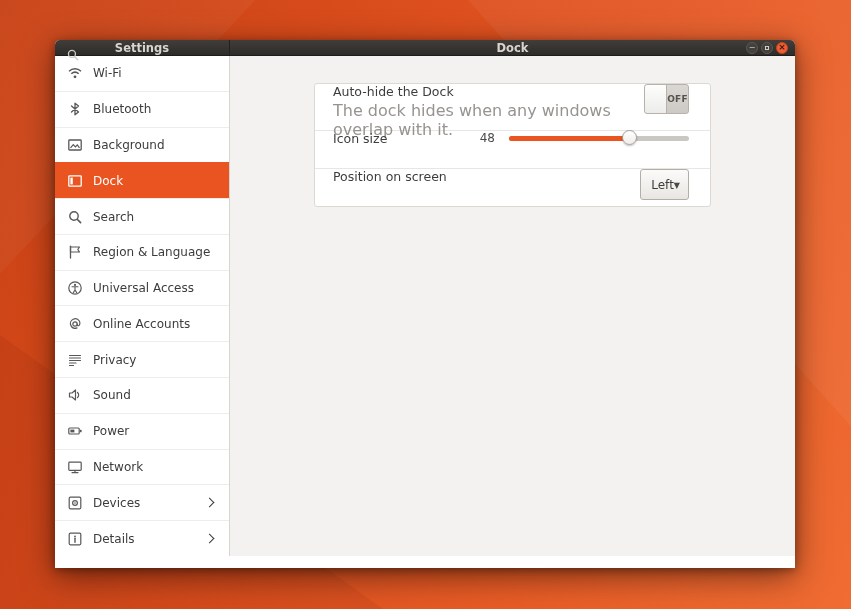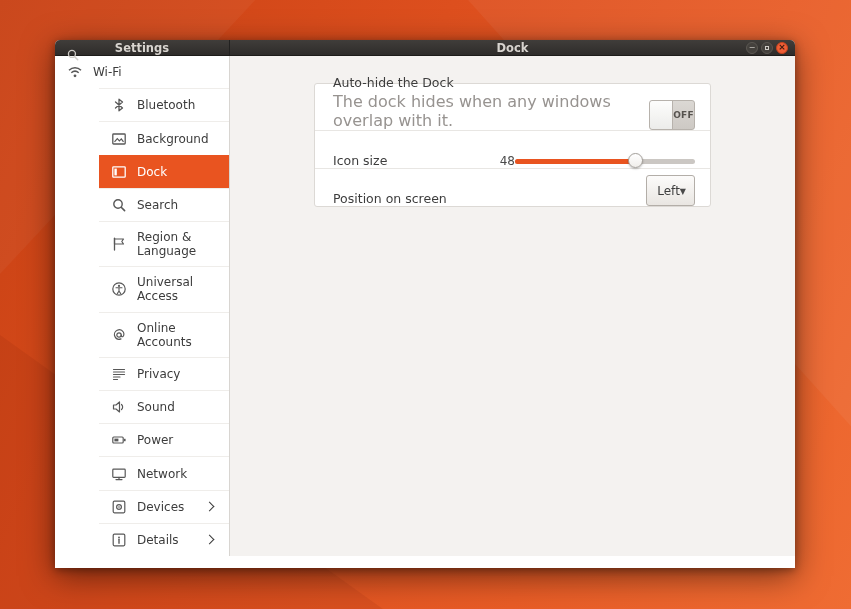--- a/index.html
+++ b/index.html
@@ -63,41 +63,41 @@
   
   .sidebar {
     width:175px; flex:0 0 175px; background:#ffffff;
     border-right:1px solid #d8d5d1;
     display:flex; flex-direction:column;
   }
   .item {
     flex:1 1 auto; display:flex; align-items:center;
     padding-left:12px; cursor:pointer; color:#3c3c3c;
   }
-  .item + .item { border-top:1px solid #efedea;margin-left:44px; }
+  .item + .item { border-top:1px solid #efedea; }
   .item .icn { width:16px; height:16px; flex:0 0 16px; display:flex; align-items:center; justify-content:center; color:#585858; }
   .item .lbl { margin-left:10px; font-size:12px; }
   .item.selected { background:#E95420; color:#ffffff; border-top-color:#E95420; }
   .item.selected .icn { color:#ffffff; }
   .item.selected + .item { border-top-color:#efedea; }
   .chev {
     width:7px; height:7px; margin-left:auto; margin-right:16px;
     border-top:1.6px solid #3a3a3a; border-right:1.6px solid #3a3a3a;
     transform:rotate(45deg);
   }
 
   
   .content { flex:1; padding-top:27px; }
   .card {
     width:397px; margin:0 auto; background:#ffffff;
     border:1px solid #dcd9d5; border-radius:3px;
   }
   .row {
-    display:flex; align-items:flex-end; justify-content:space-between;
-    padding:0 15px 0 18px; height:38px;
+    display:flex; align-items:flex-start; justify-content:space-between;
+    padding:0 21px 0 18px; height:38px;
   }
   .row + .row { border-top:1px solid #e8e6e3; }
   .row.tall { height:46px; }
   .rt { font-size:12.5px; color:#3d3d3d; }
   .rs { font-size:16px; color:#979390; margin-top:2px; }
 
   
   .switch {
     display:flex; width:58px; height:30px; border:1px solid #b7b2ac;
     border-radius:3px; overflow:hidden; cursor:pointer;
@@ -106,21 +106,21 @@
   .knob {
     width:28px; height:100%; background:linear-gradient(#fdfdfc, #ececea);
     border-right:1px solid #b7b2ac; border-radius:2px 0 0 2px;
   }
   .state {
     flex:1; display:flex; align-items:center; justify-content:center;
     font-size:9px; font-weight:bold; color:#56524e; letter-spacing:0.3px;
   }
 
   
-  .slider-group { display:flex; align-items:center; gap:0; }
+  .slider-group { display:flex; align-items:center; gap:14px; }
   .slider-val { font-size:12px; color:#4a4a4a; min-width:14px; text-align:right; }
   .slider { position:relative; width:180px; height:5px; background:#cbc7c3; border-radius:3px; cursor:pointer; }
   .slider .fill { position:absolute; left:0; top:0; height:100%; background:#E95420; border-radius:3px 0 0 3px; }
   .slider .handle {
     position:absolute; top:50%; margin-top:-8px; width:15px; height:15px;
     background:linear-gradient(#ffffff, #f0eeeb);
     border:1px solid #a39f9a; border-radius:50%;
     box-shadow:0 1px 2px rgba(0,0,0,0.25);
   }
 

